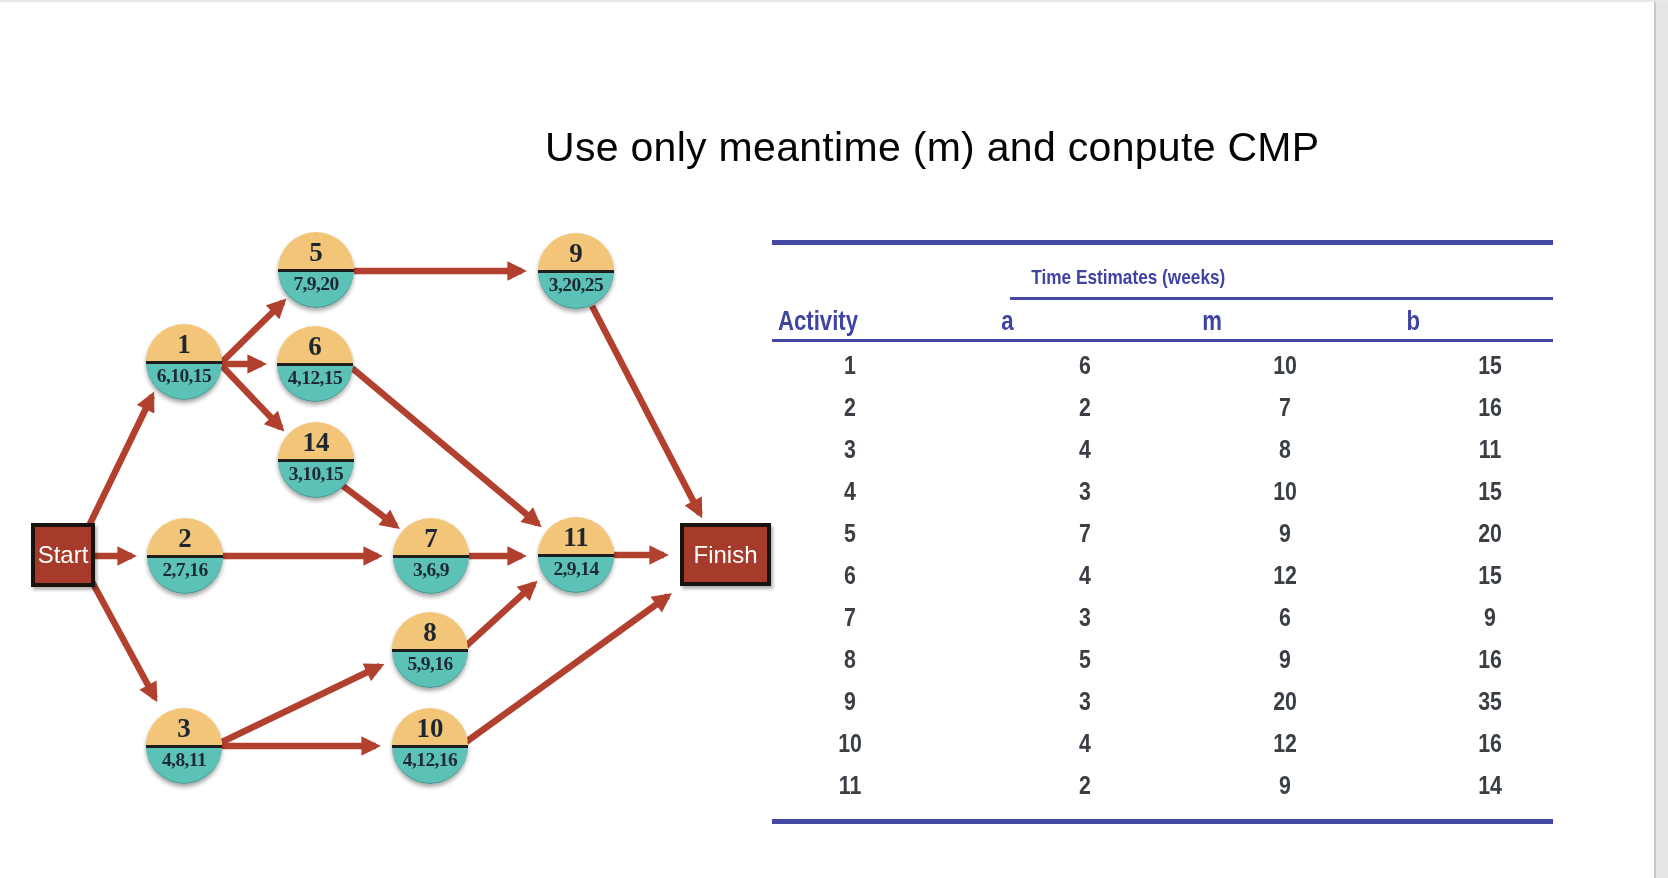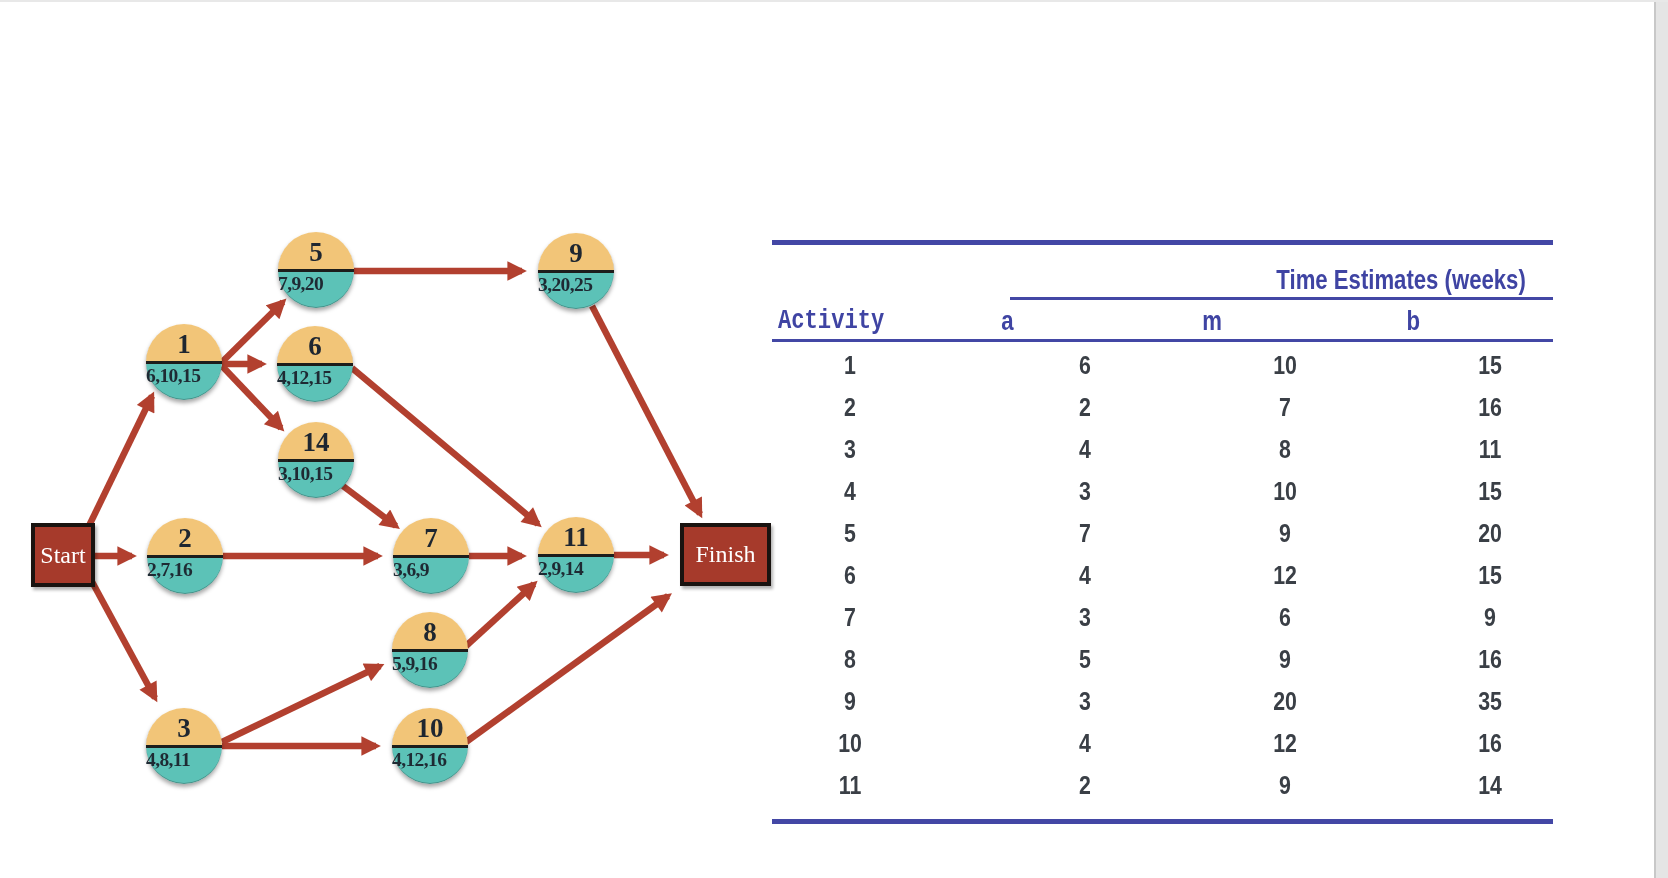--- a/index.html
+++ b/index.html
@@ -22,51 +22,52 @@
 
   
   svg.edges{position:absolute;left:0;top:0;}
   .node{position:absolute;width:76px;height:76px;border-radius:50%;
         background:linear-gradient(#f2c578 0 50%,#5cc2b7 50% 100%);
         box-shadow:0 3px 4px rgba(0,0,0,.35), inset 0 -1px 0 rgba(0,0,0,.25);}
   .node .divider{position:absolute;left:0;top:calc(50% - 1.5px);width:100%;height:3px;
                  background:#1d1d1b;}
   .node .nid{position:absolute;left:0;top:5px;width:100%;text-align:center;
              font-family:"Liberation Serif",serif;font-weight:700;font-size:27px;color:#1e2630;}
-  .node .est{position:absolute;left:0;top:41px;width:100%;text-align:left;
+  .node .est{position:absolute;left:0;top:41px;width:100%;text-align:center;
              font-family:"Liberation Serif",serif;font-weight:700;font-size:19.5px;
              letter-spacing:-.6px;color:#1e2a33;}
   .terminal{position:absolute;background:#a63a2b;border:4px solid #191310;
-            color:#ffffff;font-family:Liberation Serif, serif;font-size:24px;
+            color:#ffffff;font-family:Liberation Sans, sans-serif;font-size:24px;
             display:flex;align-items:center;justify-content:center;
             box-shadow:2px 3px 3px rgba(0,0,0,.3);box-sizing:border-box;}
 
   
   .rule{position:absolute;background:#4347a5;}
   .tbl-txt{position:absolute;color:#3f44a3;font-weight:700;}
   .cond{transform:scaleX(.82);transform-origin:center;}
   .cond-l{transform:scaleX(.82);transform-origin:left center;}
-  .group-hd{left:1010px;top:265px;width:543px;text-align:right;font-size:27px;}
+  .group-hd{left:1010px;top:265px;width:543px;text-align:left;font-size:21px;}
   .hd-cell{top:306px;height:30px;line-height:30px;font-size:27px;}
   .trow-cell{position:absolute;height:30px;line-height:30px;font-size:26px;font-weight:700;
              color:#3a3f46;text-align:center;}
   .c-act{left:765px;width:170px;}
   .c-a{left:1000px;width:170px;}
   .c-m{left:1200px;width:170px;}
   .c-b{left:1405px;width:170px;}
 </style>
 </head>
 <body>
 
 <div class="stage">
 
   <div class="problem">
   </div>
 
   <div class="annotation">
+    <div>Use only meantime (m) and conpute CMP</div>
   </div>
 
   <svg class="edges" width="1668" height="878" viewBox="0 0 1668 878">
     <defs>
       <marker id="arr" viewBox="0 0 10 10" refX="7.5" refY="5" markerWidth="3.3" markerHeight="3" orient="auto-start-reverse">
         <path d="M0 0 L10 5 L0 10 z" fill="#b2402f"></path>
       </marker>
     </defs>
     <g stroke="#b2402f" stroke-width="6.5" fill="none">
       <line x1="86" y1="532" x2="152" y2="396" marker-end="url(#arr)"></line>
@@ -151,21 +152,21 @@
     <div class="nid">11</div>
     <div class="est">2,9,14</div>
   </div>
 
   <div class="rule" style="left:772px;top:240px;width:781px;height:5px;"></div>
   <div class="tbl-txt group-hd">
     <span class="cond" style="display:inline-block">Time Estimates (weeks)</span>
   </div>
   <div class="rule" style="left:1010px;top:297px;width:543px;height:3px;"></div>
 
-  <div class="tbl-txt hd-cell" style="left:778px;width:170px;text-align:left;font-family:Liberation Mono, monospace;">
+  <div class="tbl-txt hd-cell" style="left:778px;width:170px;text-align:left;">
     <span class="cond-l" style="display:inline-block">Activity</span>
   </div>
   <div class="tbl-txt hd-cell c-a">
     <span class="cond" style="display:inline-block">a</span>
   </div>
   <div class="tbl-txt hd-cell c-m">
     <span class="cond" style="display:inline-block">m</span>
   </div>
   <div class="tbl-txt hd-cell c-b">
     <span class="cond" style="display:inline-block">b</span>

